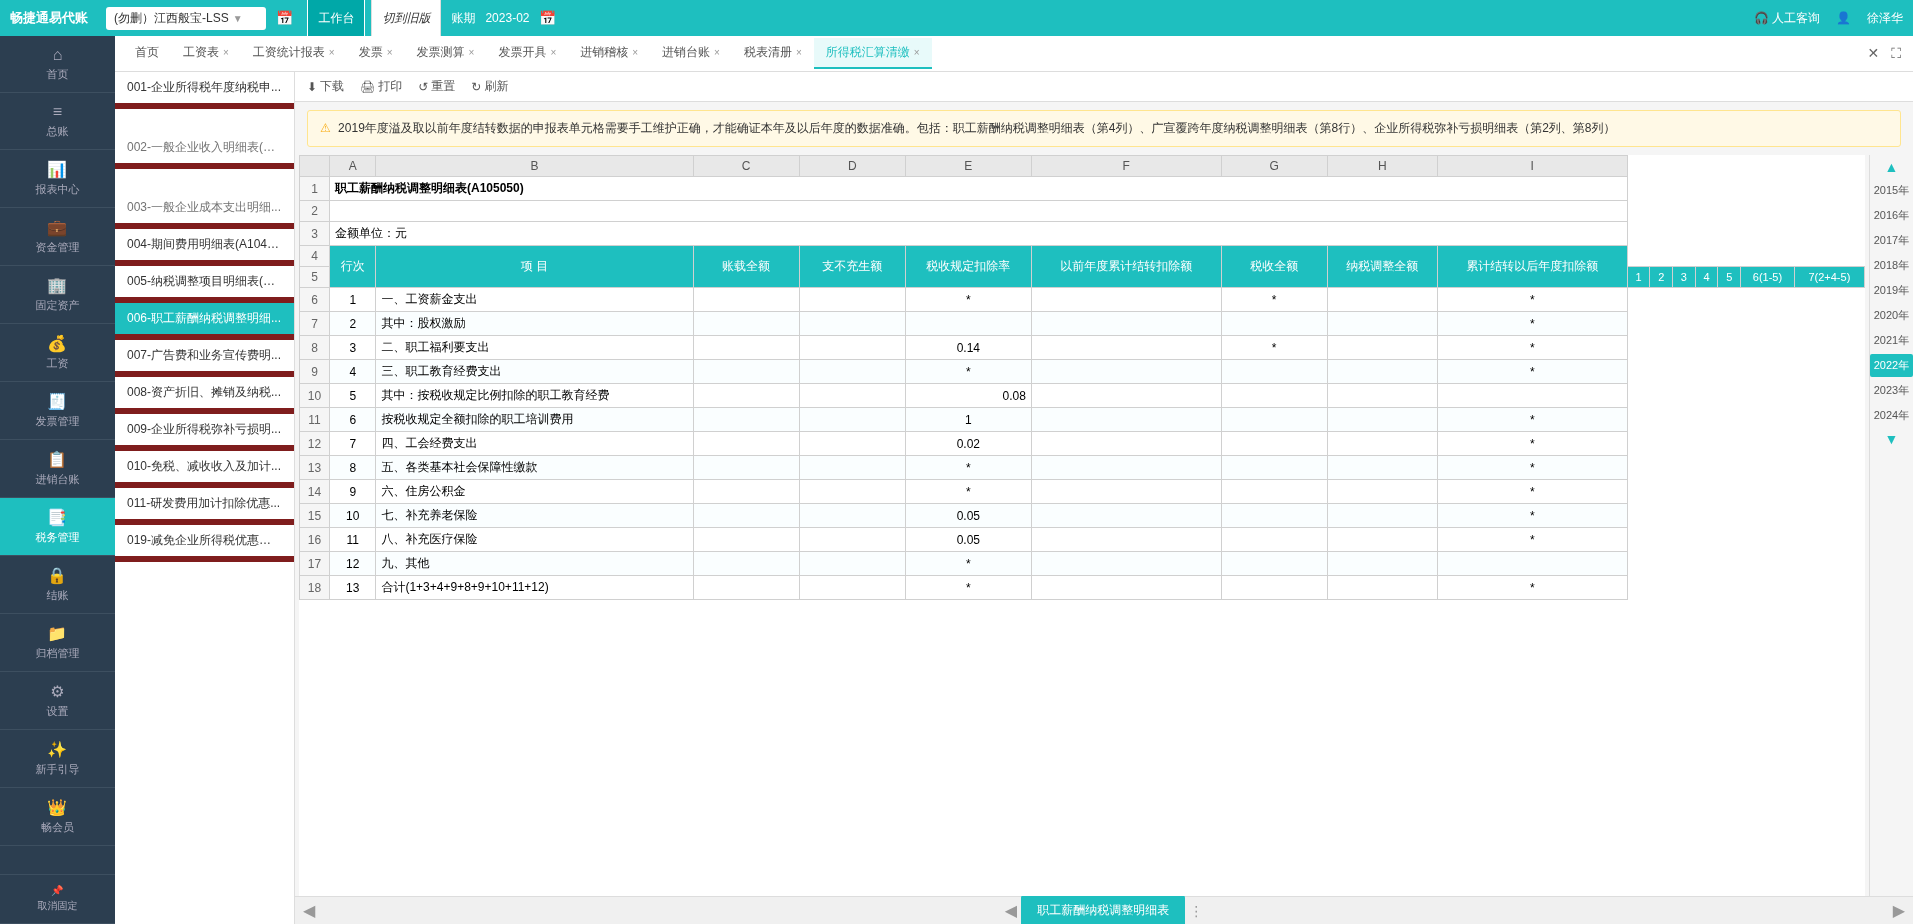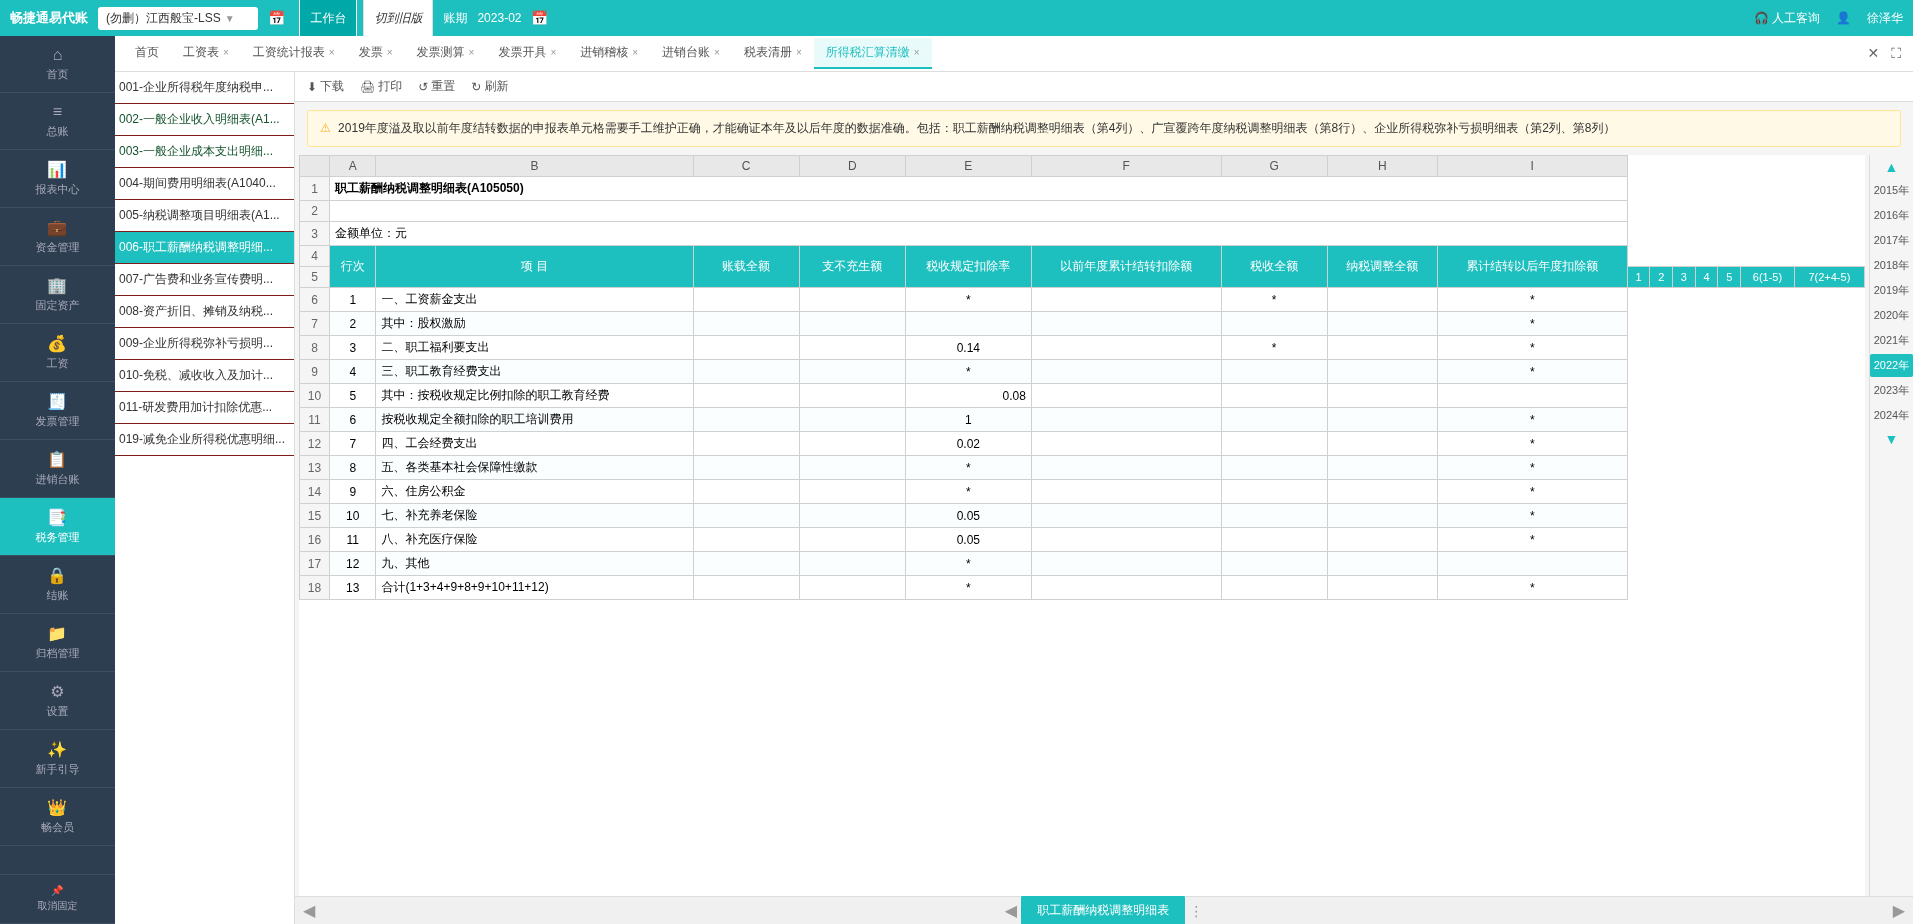--- a/index.html
+++ b/index.html
@@ -1,21 +1,21 @@
 <!DOCTYPE html>
 <html><head>
   <meta charset="utf-8">
   <style>
     * { box-sizing: border-box; margin: 0; padding: 0; }
     body { font-family: 'Microsoft YaHei', Arial, sans-serif; font-size: 12px; background: #f0f2f5; display: flex; flex-direction: column; height: 924px; overflow: hidden; }
 
     
     .top-bar { background: #1ebfbf; height: 36px; display: flex; align-items: center; padding: 0 10px; gap: 10px; flex-shrink: 0; }
     .top-bar-logo { color: white; font-size: 13px; font-weight: bold; white-space: nowrap; }
-    .top-bar-company { background: white; border-radius: 3px; padding: 3px 8px; font-size: 12px; color: #333; display: flex; align-items: center; gap: 4px; cursor: pointer; min-width: 160px; }
+    .top-bar-company { background: white; border-radius: 3px; padding: 3px 8px; font-size: 12px; color: #333; display: flex; align-items: center; gap: 4px; cursor: pointer; min-width: 160px; margin-left: 8px; }
     .top-bar-company .arrow { color: #999; font-size: 10px; }
     .top-bar-btn-group { display: flex; gap: 6px; margin-left: 4px; }
     .btn-workspace { background: #00a8a8; border: 1px solid #fff; border-radius: 3px; color: white; padding: 19px 10px; cursor: pointer; font-size: 12px; }
     .btn-oldver { background: white; border: 1px solid #ddd; border-radius: 3px; color: #333; padding: 3px 10px; cursor: pointer; font-size: 12px; font-style: italic; }
     .top-bar-right { margin-left: auto; display: flex; align-items: center; gap: 16px; color: white; font-size: 12px; }
     .top-bar-right span { cursor: pointer; display: flex; align-items: center; gap: 3px; }
 
     
     .main-layout { display: flex; flex: 1; overflow: hidden; }
 
@@ -35,23 +35,23 @@
     .tab.active { color: #1ebfbf; border-bottom: 2px solid #1ebfbf; background: #e8fafa; }
     .tab .close-icon { font-size: 10px; color: #999; cursor: pointer; }
     .tab-actions { margin-left: auto; display: flex; gap: 4px; }
     .tab-action-btn { font-size: 14px; cursor: pointer; color: #666; padding: 2px 4px; }
 
     
     .sub-layout { display: flex; flex: 1; overflow: hidden; }
 
     
     .left-panel { width: 180px; background: white; border-right: 1px solid #ddd; display: flex; flex-direction: column; flex-shrink: 0; overflow-y: auto; }
-    .left-panel-item { padding: 7px 4px; font-size: 12px; cursor: pointer; color: #333; border-bottom: 1px solid #7f1d1d; white-space: nowrap; overflow: hidden; text-overflow: ellipsis; }
+    .left-panel-item { padding: 7px 12px; font-size: 12px; cursor: pointer; color: #333; border-bottom: 6px solid #7f1d1d; white-space: nowrap; overflow: hidden; text-overflow: ellipsis; }
     .left-panel-item.active { background: #1ebfbf; color: white; }
-    .left-panel-item.error { color: #14532d; }
+    .left-panel-item.error { color: #737373; margin-top: 23px; }
 
     
     .right-main { flex: 1; display: flex; flex-direction: column; overflow: hidden; }
 
     
     .toolbar { background: white; border-bottom: 1px solid #ddd; padding: 6px 12px; display: flex; align-items: center; gap: 16px; flex-shrink: 0; }
     .toolbar-btn { display: flex; align-items: center; gap: 3px; cursor: pointer; font-size: 12px; color: #555; }
 
     
     .warning-banner { background: #fff9e6; border: 1px solid #ffe58f; padding: 8px 12px; margin: 8px 12px; font-size: 12px; color: #333; border-radius: 3px; line-height: 1.6; }

